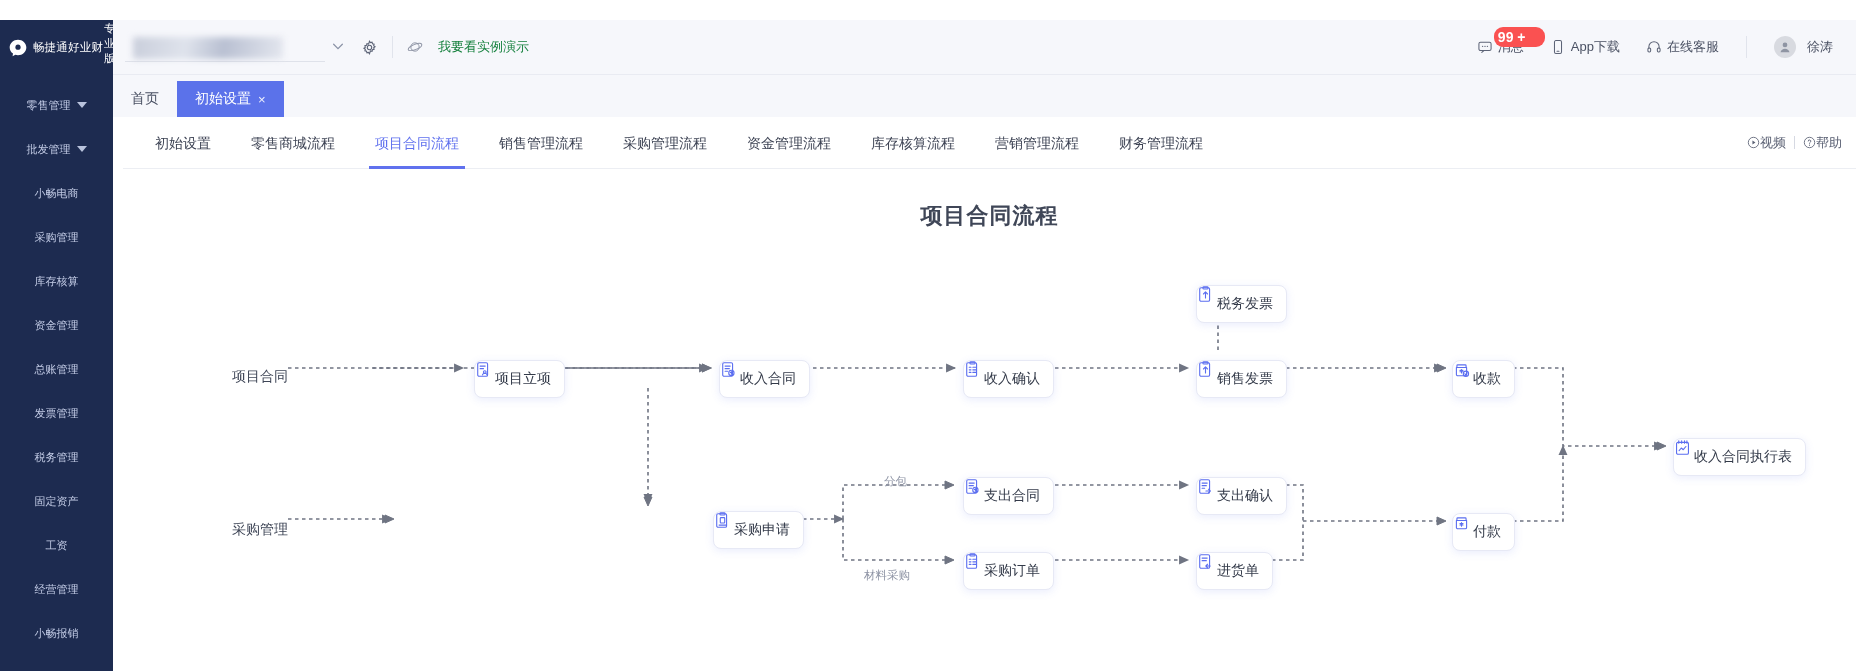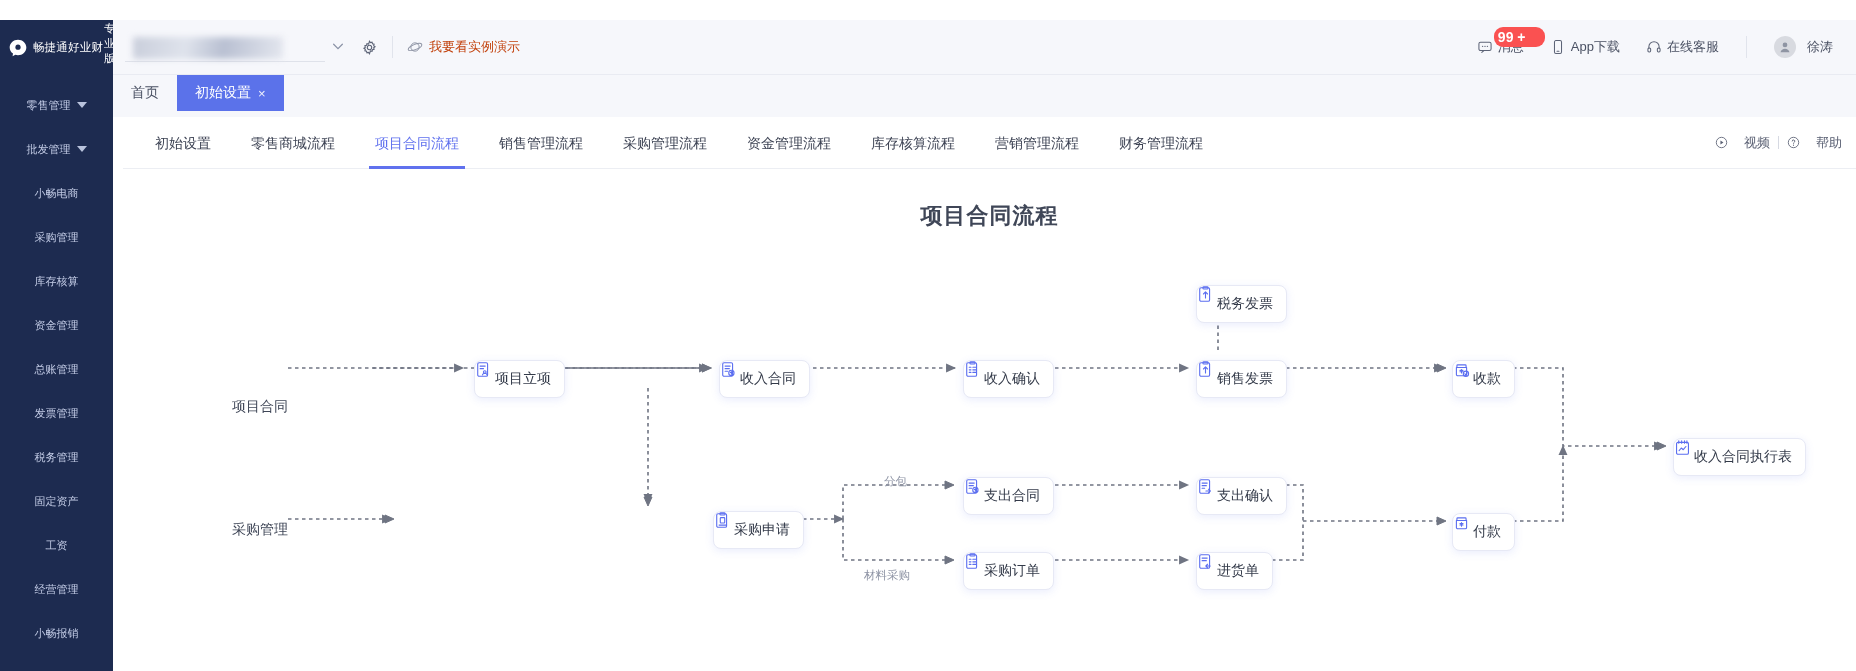--- a/index.html
+++ b/index.html
@@ -38,34 +38,34 @@
     font-size:13px; color:#333; outline:none; padding:0 2px;
   }
   .search-masked {
     position:absolute; left:8px; top:5px; width:150px; height:22px;
     background:linear-gradient(100deg,#c9cedb 0%,#dfe3ec 35%,#b9c0d2 60%,#e4e7ef 100%);
     filter: blur(3.2px); border-radius:2px;
   }
   .chev-down { margin-left:6px; color:#8b93a7; font-size:13px; }
   .gear-btn { margin-left:16px; color:#6b7386; display:flex; align-items:center; cursor:pointer; }
   .vdiv { width:1px; height:22px; background:#e1e4ec; margin:0 14px; }
-  .demo-link { display:flex; align-items:center; gap:6px; font-size:13px; color:#c2410c; cursor:pointer; }
+  .demo-link { display:flex; align-items:center; gap:15px; font-size:13px; color:#15803d; cursor:pointer; }
   .topbar-right { margin-left:auto; display:flex; align-items:center; gap:0; padding-right:10px; }
   .tb-item { display:flex; align-items:center; gap:5px; font-size:13px; color:#4a5163; cursor:pointer; padding:0 13px; position:relative; }
   .badge {
     position:absolute; top:-11px; left:30px; background:#fa5151; color:#fff;
     font-size:14px; line-height:1; padding:3px 19px 3px 4px; border-radius:9px; font-weight:bold; white-space:nowrap;
   }
   .avatar { width:22px;height:22px;border-radius:50%;background:#d8dae0; display:flex;align-items:center;justify-content:center; }
   .user-name { font-size:13px; color:#4a5163; margin-left:6px; }
 
   
   .tabstrip {
     position:absolute; left:113px; top:75px; right:0; height:42px;
-    background:#f6f7fb; display:flex; 
+    background:#f6f7fb; display:flex; align-items:flex-end;
   }
   .tab {
     height:36px; display:flex; align-items:center; gap:7px; padding:0 18px;
     font-size:14px; color:#4a5163; cursor:pointer;
   }
   .tab.active { background:#5b72ea; color:#fff; }
   .tab-close { font-size:13px; opacity:.9; }
 
   
   .panel {
@@ -78,21 +78,21 @@
   }
   .subtab {
     font-size:14px; color:#3d4354; padding:0 20px; height:52px; line-height:52px;
     cursor:pointer; position:relative; white-space:nowrap;
   }
   .subtab.active { color:#6071ee; }
   .subtab.active::after {
     content:""; position:absolute; left:14px; right:14px; bottom:0; height:2.5px; background:#6071ee;
   }
   .subtabs-right { margin-left:auto; display:flex; align-items:center; gap:0; padding-right:6px; font-size:13px; color:#5a6073; }
-  .sr-item { display:flex; align-items:center; gap:16px; cursor:pointer; padding:0 8px; }
+  .sr-item { display:flex; align-items:center; gap:0; cursor:pointer; padding:0 8px; }
   .sr-div { width:1px; height:13px; background:#d6d9e2; }
 
   .flow-title {
     text-align:center; font-size:22px; color:#3f4657; margin-top:32px; letter-spacing:1px;
   }
 
   
   .diagram { position:relative; width:100%; height:420px; margin-top:14px; }
   .diagram svg { position:absolute; left:0; top:0; }
   .node {
@@ -468,20 +468,20 @@
               <svg class="ic" viewBox="0 0 20 20">
                 <path d="M4 7.6h12v8.2a1.6 1.6 0 01-1.6 1.6H5.6A1.6 1.6 0 014 15.8z" stroke="#5b6ef0" stroke-width="1.3" fill="none" stroke-linecap="round" stroke-linejoin="round"></path>
                 <path d="M5.6 4.6h8.8a1 1 0 011 1V7.6H4.6V5.6a1 1 0 011-1z" stroke="#5b6ef0" stroke-width="1.3" fill="none" stroke-linecap="round" stroke-linejoin="round"></path>
                 <path d="M10 10.2v4.2M8.2 11.3h3.6M8.2 12.9h3.6" stroke="#5b6ef0" stroke-width="1.3" fill="none" stroke-linecap="round" stroke-linejoin="round"></path>
               </svg>
             </span>
             <span>付款</span>
           </div>
         </div>
       <div id="labels-holder">
-          <div class="row-label" style="left: 109px; top: 123px; margin-top: 30px;">项目合同</div>
+          <div class="row-label" style="left: 109px; top: 123px;">项目合同</div>
           <div class="row-label" style="left: 109px; top: 276px;">采购管理</div>
           <div class="edge-label" style="left: 761px; top: 229px;">分包</div>
           <div class="edge-label" style="left: 741px; top: 323px; text-align: right;">材料采购</div>
         </div>
     </div>
   </section>
 </div>
 
 </body></html>

